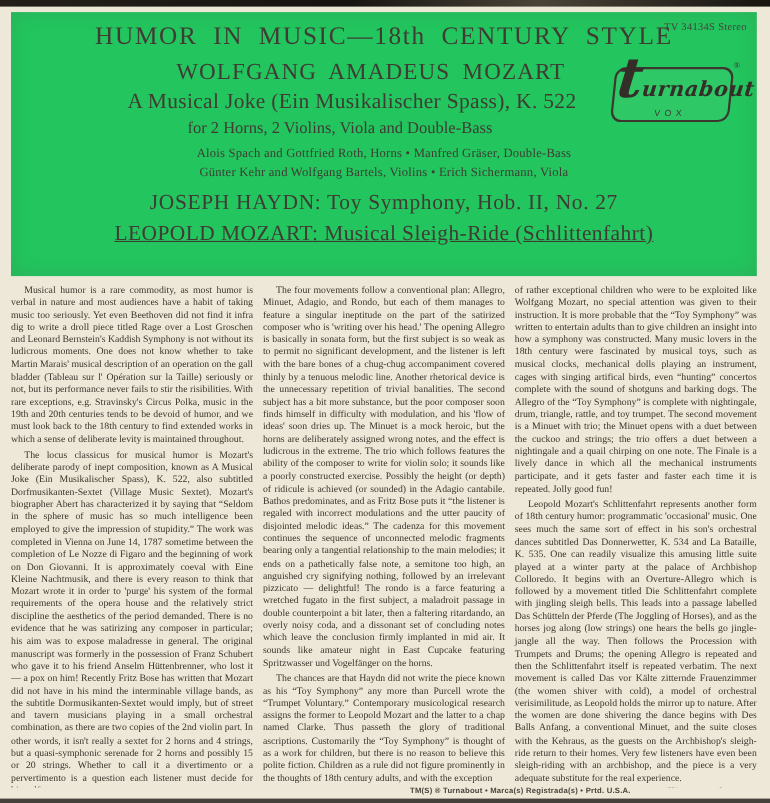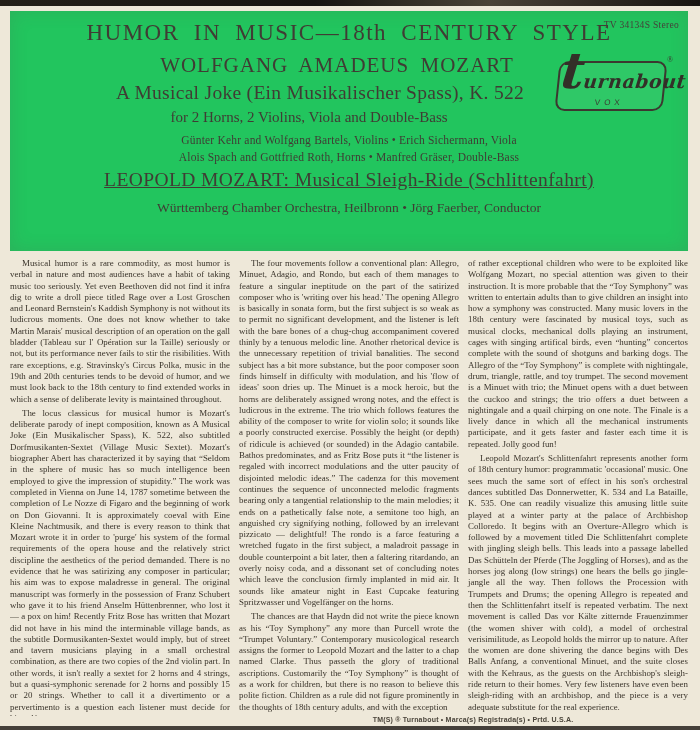--- a/index.html
+++ b/index.html
@@ -129,24 +129,24 @@
 
 <div class="page">
   <div class="top-strip"></div>
 
   <div class="header-panel">
     <div class="catalog">TV 34134S Stereo</div>
     <div class="series-title">HUMOR IN MUSIC—18th CENTURY STYLE</div>
     <div class="composer-name">WOLFGANG AMADEUS MOZART</div>
     <div class="work-title">A Musical Joke (Ein Musikalischer Spass), K. 522</div>
     <div class="instrumentation">for 2 Horns, 2 Violins, Viola and Double-Bass</div>
+    <div class="performers">Alois Spach and Gottfried Roth, Horns • Manfred Gräser, Double-Bass</div>
     <div class="performers">Günter Kehr and Wolfgang Bartels, Violins • Erich Sichermann, Viola</div>
-    <div class="performers">Alois Spach and Gottfried Roth, Horns • Manfred Gräser, Double-Bass</div>
+    <div class="second-work">JOSEPH HAYDN: Toy Symphony, Hob. II, No. 27</div>
     <div class="third-work">LEOPOLD MOZART: Musical Sleigh-Ride (Schlittenfahrt)</div>
-    <div class="orchestra-credit">Württemberg Chamber Orchestra, Heilbronn • Jörg Faerber, Conductor</div>
 
     <div class="logo">
       <div class="logo-box">
         <span class="logo-t">t</span>
         <span class="logo-rest">urnabout</span>
         <div class="logo-vox">VOX</div>
       </div>
       <span class="logo-reg">®</span>
     </div>
   </div>

